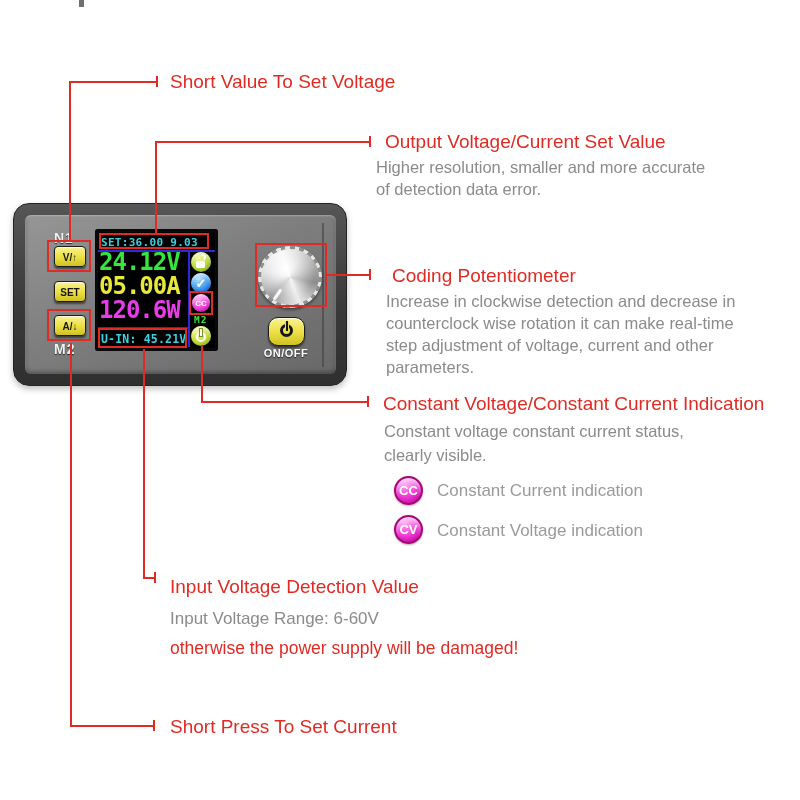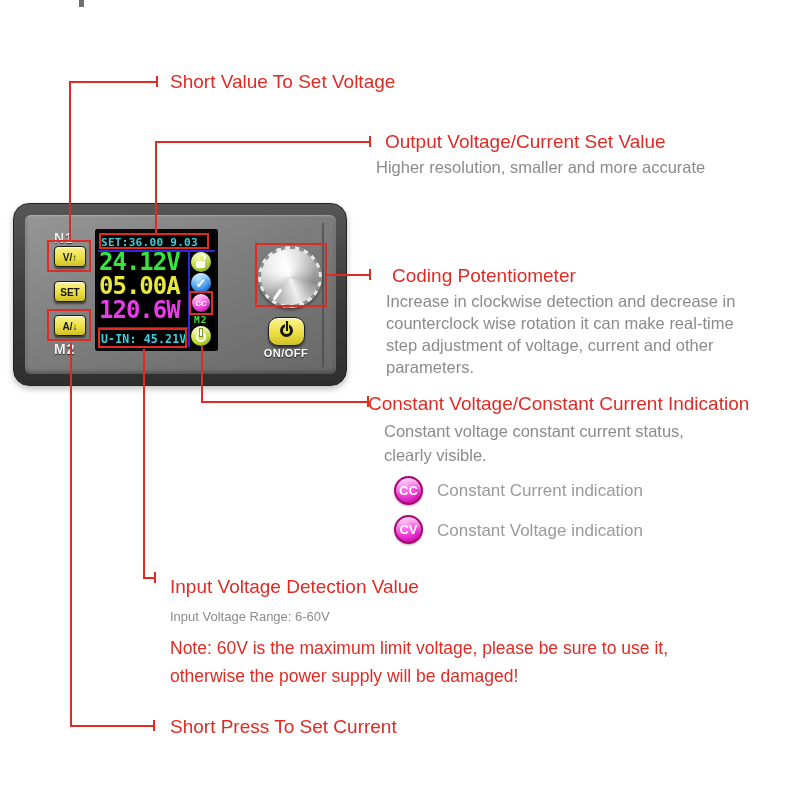--- a/index.html
+++ b/index.html
@@ -15,21 +15,21 @@
   
   .rline{position:absolute;background:var(--red);}
   .hbox{position:absolute;border:2px solid var(--red);background:transparent;}
   .tick{position:absolute;width:2px;height:11px;background:var(--red);}
 
   
   .heading{position:absolute;color:var(--red);font-size:19px;line-height:24px;white-space:nowrap;}
   .body-text{position:absolute;color:var(--gray-text);font-size:16.5px;line-height:22px;white-space:nowrap;}
   .body-text div{height:22px;}
   .note-text{position:absolute;color:var(--red);font-size:17.5px;line-height:28px;white-space:nowrap;}
-  .gray-line{position:absolute;color:var(--gray-text);font-size:13px;white-space:nowrap;}
+  .gray-line{position:absolute;color:var(--gray-text);font-size:17px;white-space:nowrap;}
 
   
   .dev-outer{position:absolute;left:13px;top:203px;width:334px;height:183px;border-radius:16px;
     background:linear-gradient(180deg,#565656,#3a3a3a 55%,#2f2f2f);border:1px solid #242424;
     box-shadow:0 3px 6px rgba(0,0,0,.25);}
   .dev-panel{position:absolute;left:25px;top:215px;width:311px;height:159px;border-radius:6px;
     background:linear-gradient(155deg,#969696,#7e7e7e 45%,#686868);
     box-shadow:inset 0 1px 2px rgba(255,255,255,.35), inset 0 -2px 4px rgba(0,0,0,.35);}
   .dev-groove{position:absolute;left:322px;top:223px;width:2px;height:144px;background:rgba(60,60,60,.55);}
 
@@ -176,42 +176,42 @@
 
   <div class="rline" style="left:70px;top:343px;width:2px;height:384px;"></div>
   <div class="rline" style="left:70px;top:725px;width:85px;height:2px;"></div>
   <div class="tick" style="left:153px;top:720px;"></div>
 
   <div class="heading" style="left:170px;top:70px;">Short Value To Set Voltage</div>
 
   <div class="heading" style="left:385px;top:130px;">Output Voltage/Current Set Value</div>
   <div class="body-text" style="left:376px;top:156px;">
     <div>Higher resolution, smaller and more accurate</div>
+    <div>of detection data error.</div>
   </div>
 
   <div class="heading" style="left:392px;top:264px;">Coding Potentiometer</div>
   <div class="body-text" style="left:386px;top:290px;">
     <div>Increase in clockwise detection and decrease in</div>
     <div>counterclock wise rotation it can make real-time</div>
     <div>step adjustment of voltage, current and other</div>
     <div>parameters.</div>
   </div>
 
-  <div class="heading" style="left:368px;top:392px;">Constant Voltage/Constant Current Indication</div>
+  <div class="heading" style="left:383px;top:392px;">Constant Voltage/Constant Current Indication</div>
   <div class="body-text" style="left:384px;top:419px;line-height:24px;">
     <div style="height:24px;">Constant voltage constant current status,</div>
     <div style="height:24px;">clearly visible.</div>
   </div>
   <div class="badge" style="left:394px;top:476px;">CC</div>
   <div class="legend-label" style="left:437px;top:481px;">Constant Current indication</div>
   <div class="badge" style="left:394px;top:515px;">CV</div>
   <div class="legend-label" style="left:437px;top:521px;">Constant Voltage indication</div>
 
   <div class="heading" style="left:170px;top:575px;">Input Voltage Detection Value</div>
   <div class="gray-line" style="left:170px;top:609px;">Input Voltage Range: 6-60V</div>
   <div class="note-text" style="left:170px;top:634px;">
-    <div>Note: 60V is the maximum limit voltage, please be sure to use it,</div>
     <div>otherwise the power supply will be damaged!</div>
   </div>
 
   <div class="heading" style="left:170px;top:715px;">Short Press To Set Current</div>
 
 </div>
 
 </body></html>

